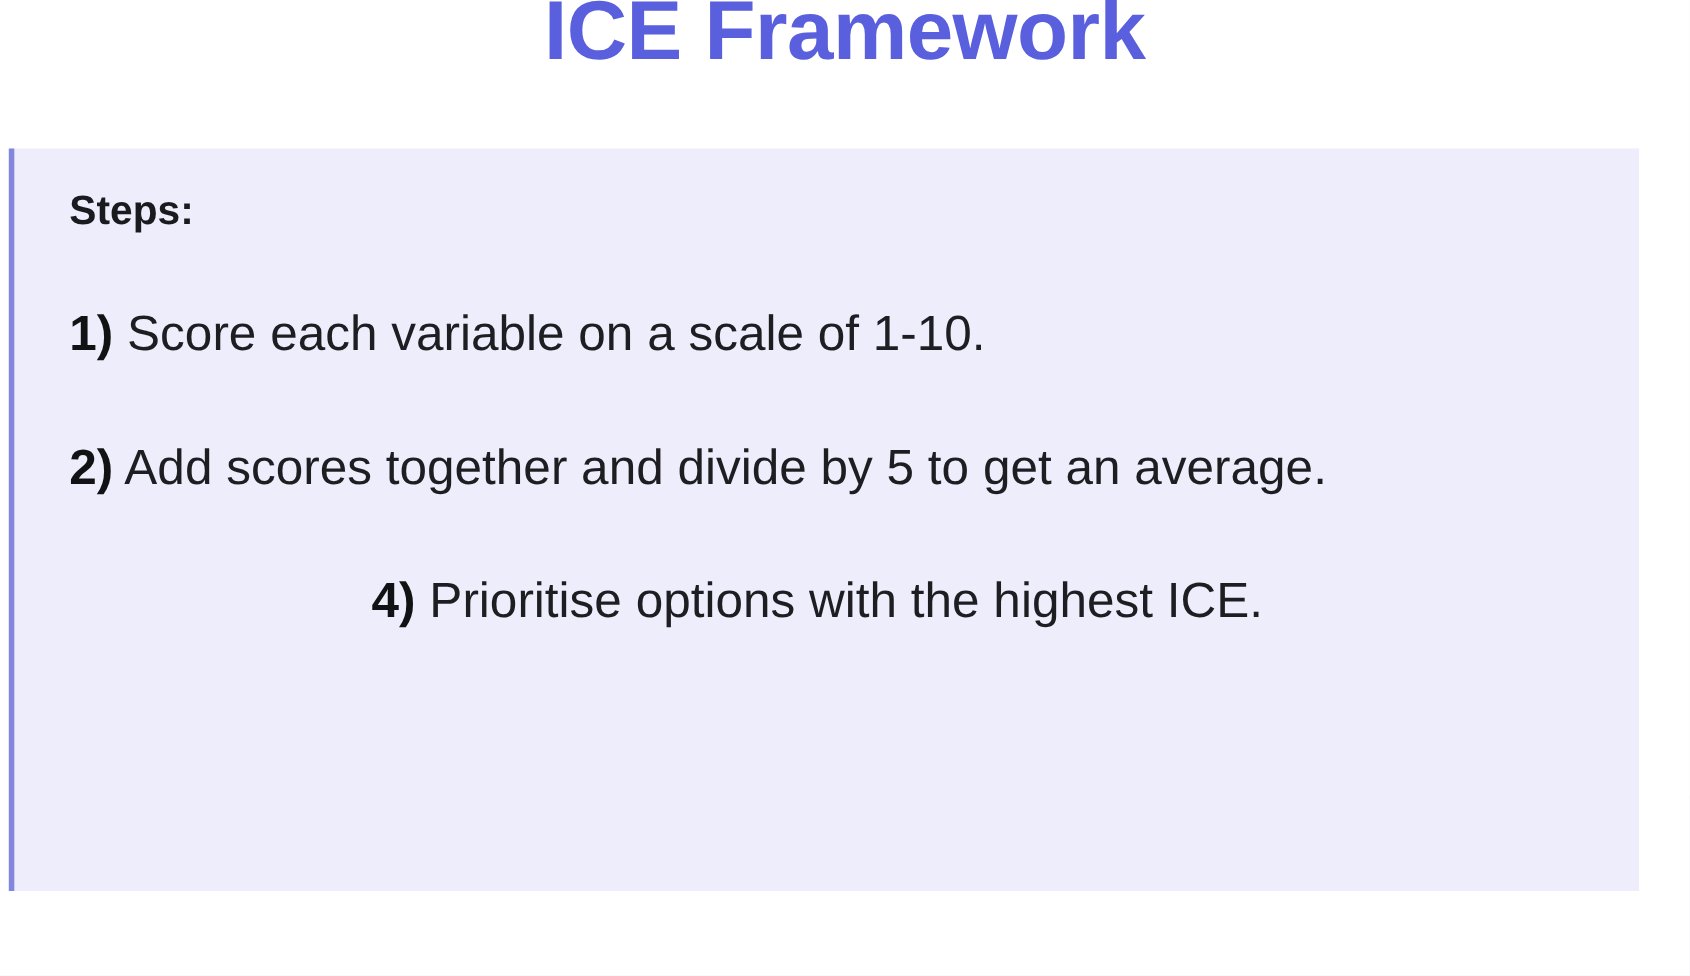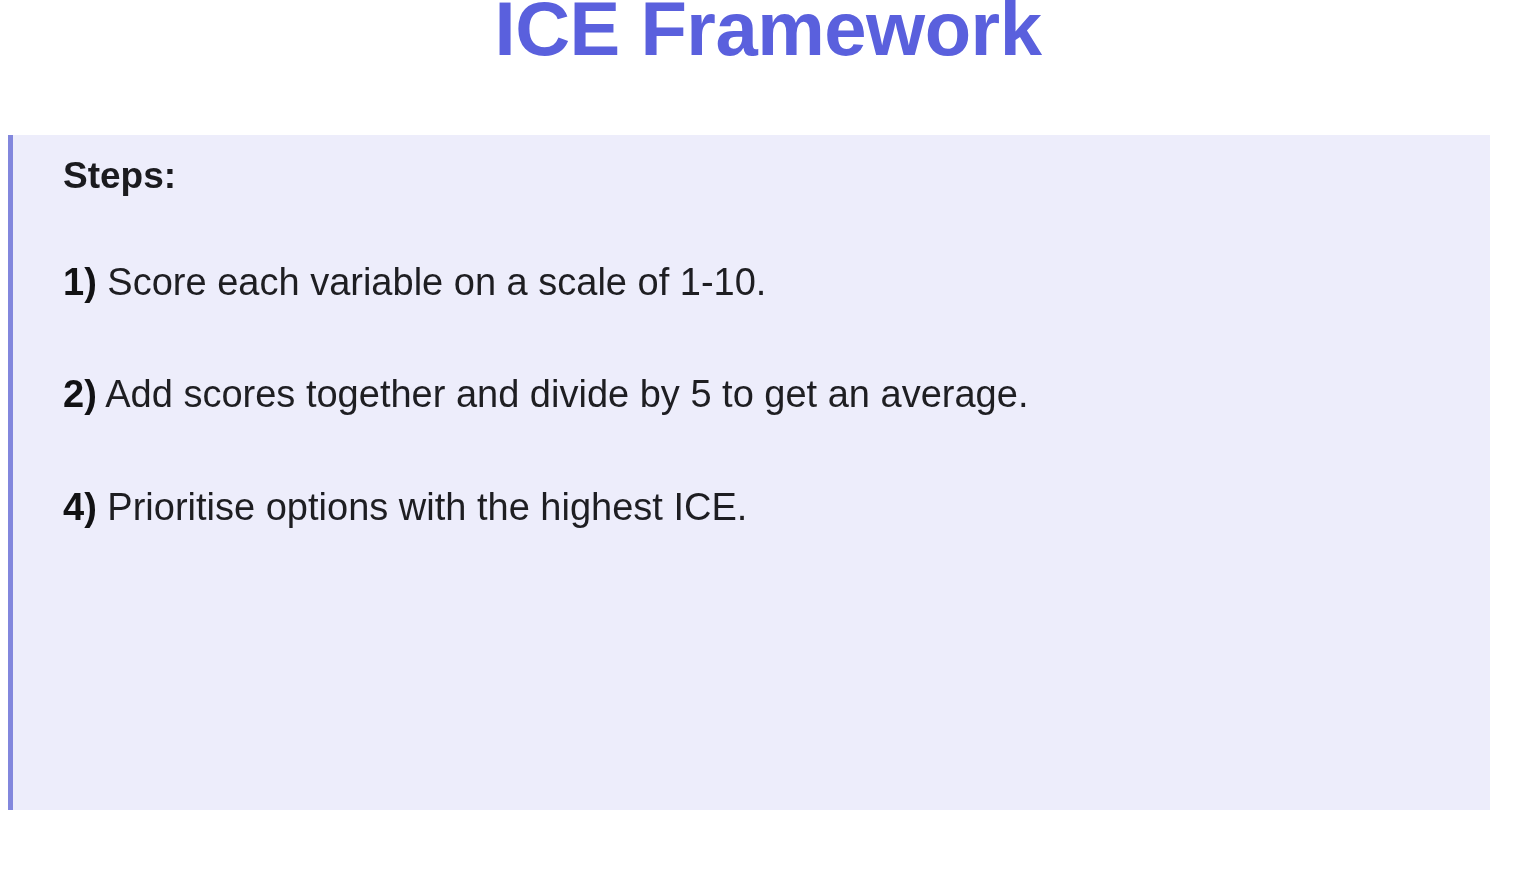--- a/index.html
+++ b/index.html
@@ -36,39 +36,40 @@
     position: absolute;
     left: 8px;
     top: 135px;
     width: 1482px;
     height: 675px;
     background: #ededfb;
     border-left: 5px solid #8287dd;
     box-sizing: border-box;
   }
   .panel-inner {
-    padding: 18px 40px 20px 50px;
+    padding: 34px 40px 20px 50px;
   }
   .steps-heading {
     font-size: 37px;
     font-weight: 700;
     color: #1b1b1f;
     line-height: 1.25;
     margin: 0 0 58px 0;
   }
   .step-line {
-    font-size: 38px;
+    font-size: 45px;
     font-weight: 400;
     color: #1e1e22;
     line-height: 1.32;
     margin: 0 0 62px 0;
     max-width: 1360px;
   }
   .step-line:last-child {
     margin-bottom: 0;
+    text-align: center;
   }
   .step-num {
     font-weight: 700;
     color: #121214;
   }
 </style>
 </head>
 <body>
 
 <div class="page">

